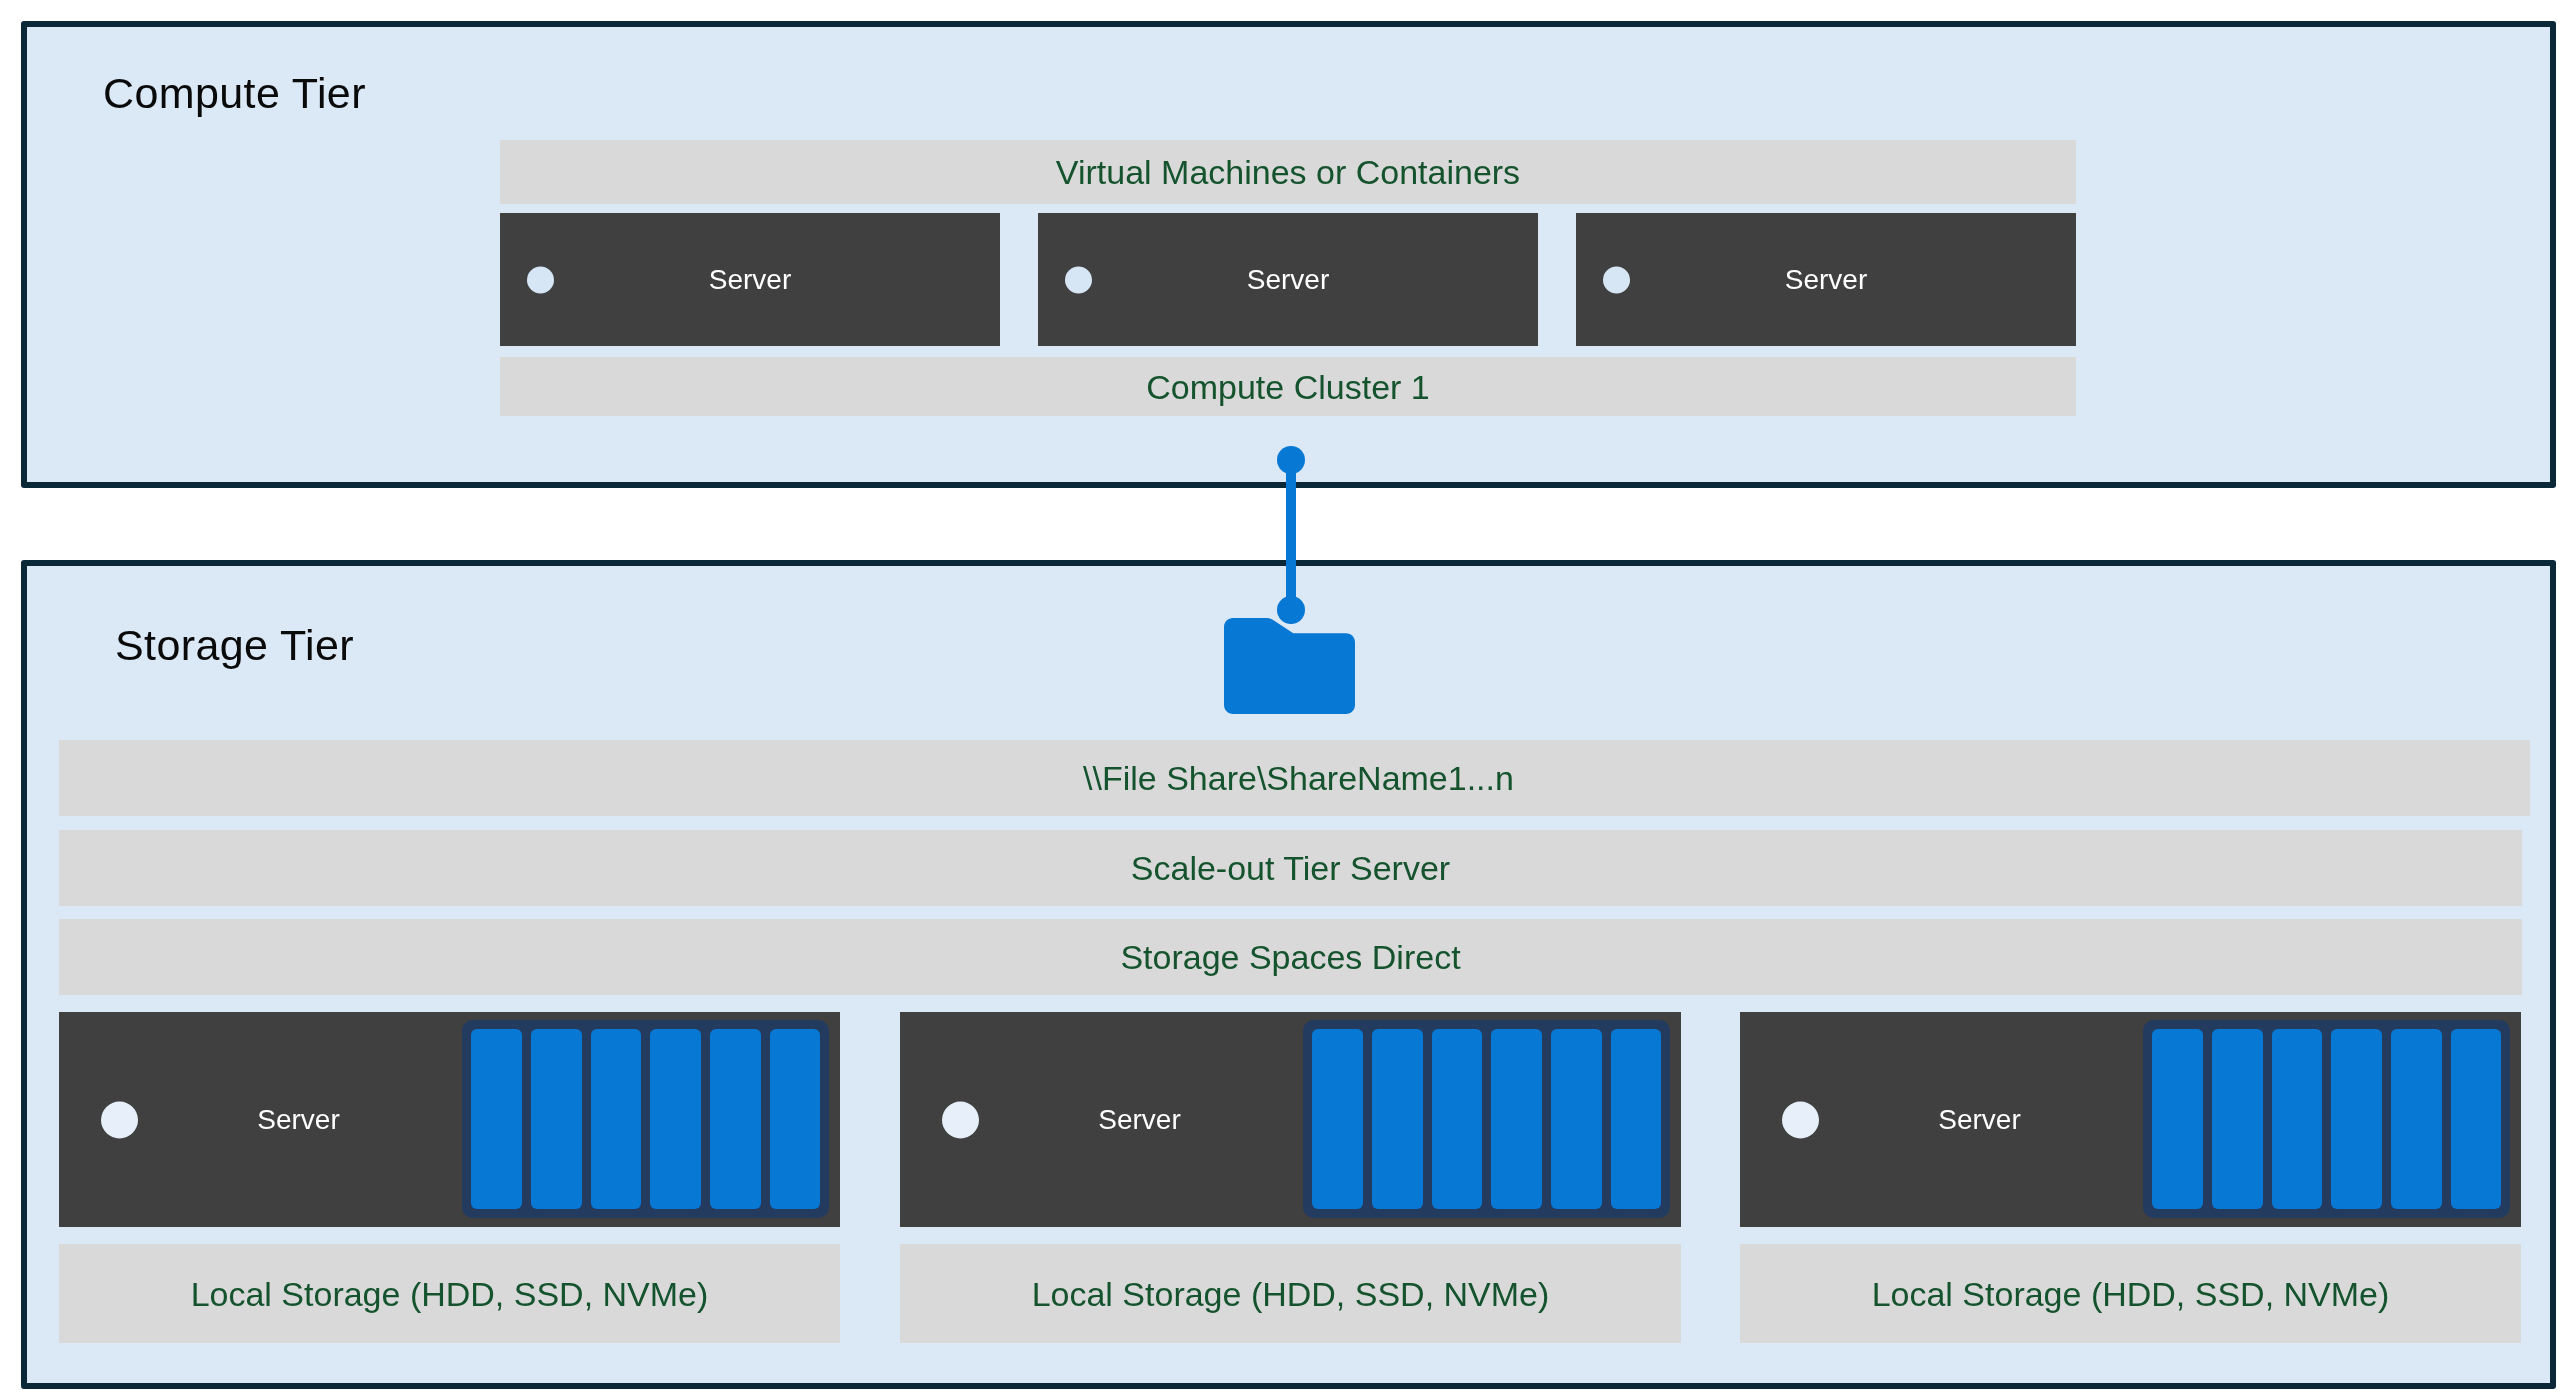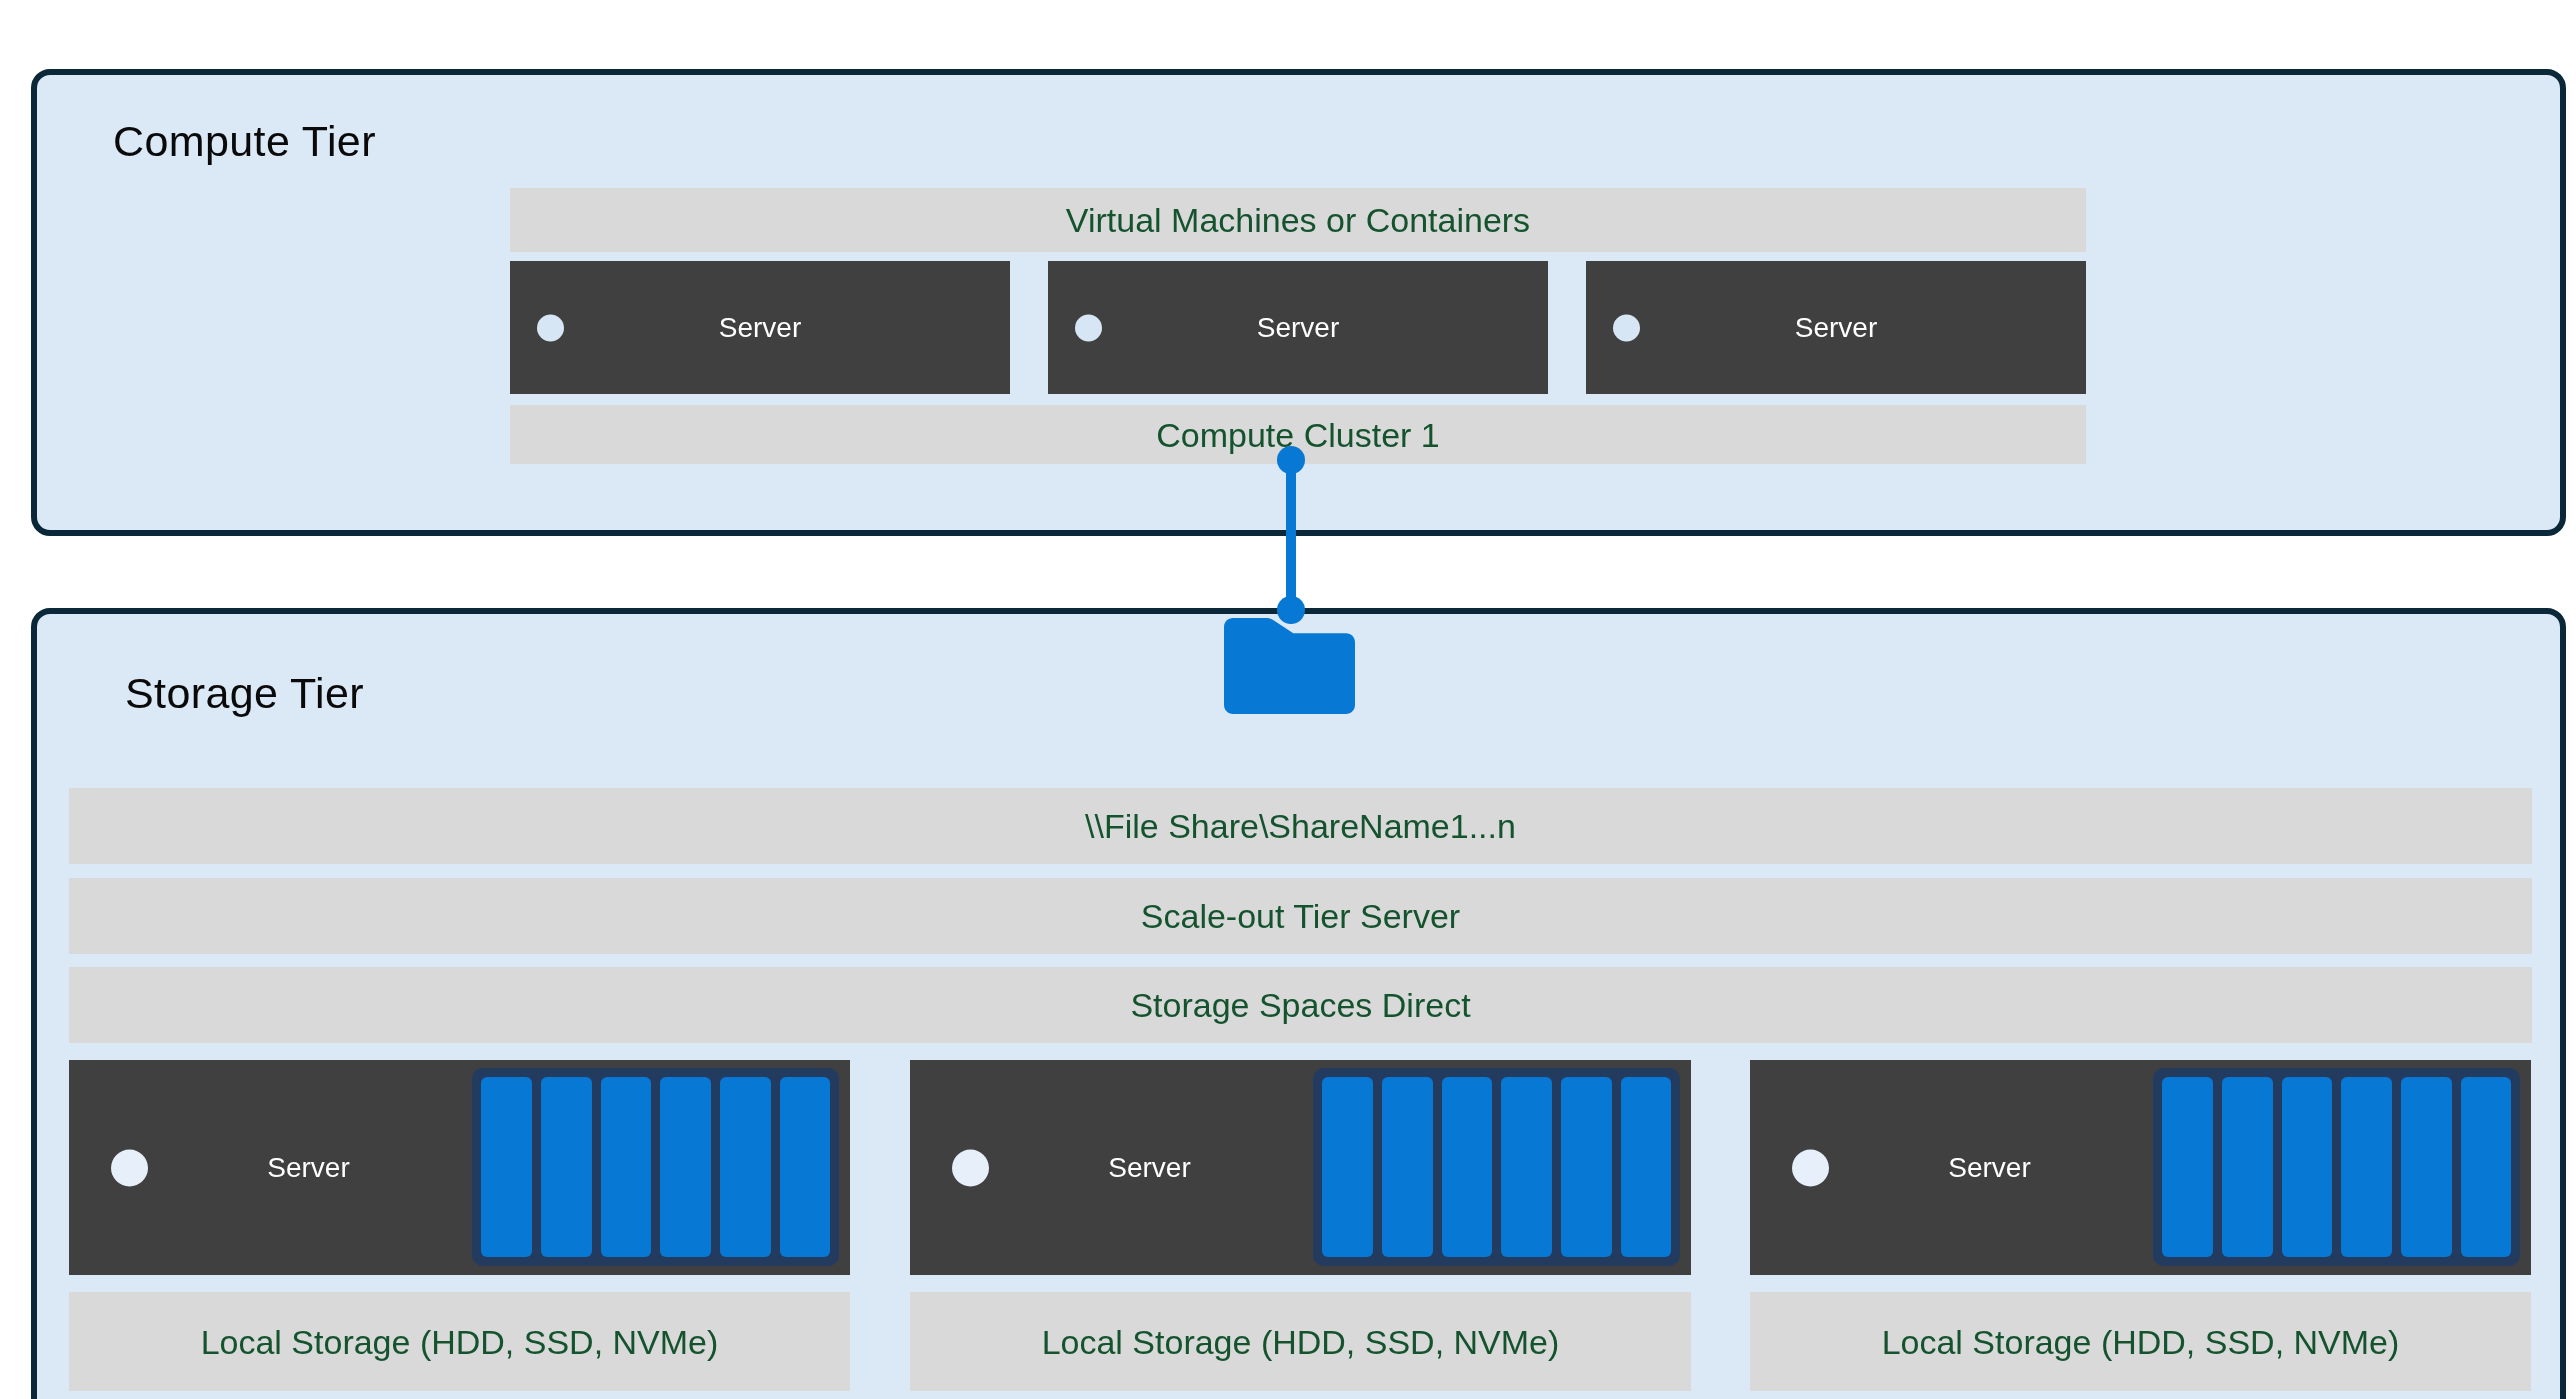--- a/index.html
+++ b/index.html
@@ -1,22 +1,22 @@
 <!DOCTYPE html>
 <html style="--tier_fill: #dbe8f6; --tier_border: #0b2839; --bar_fill: #d9d9d9; --server_fill: #404040; --accent_blue: #0778d4; --disk_frame: #243b60; --led_compute: #d7e6f5; --led_storage: #e7f0fa; --text_dark: #111111; --text_light: #ffffff;font-size:12px"><head>
 <meta charset="utf-8">
 <style>
   html,body{margin:0;padding:0;background:#ffffff;}
   body{width:2576px;height:1399px;font-family:"Liberation Sans",sans-serif;color:var(--text_dark,#111);}
   .canvas{position:relative;width:2576px;height:1399px;overflow:hidden;}
 
-  .tier{position:absolute;left:31px;width:2535px;box-sizing:border-box;
+  .tier{position:absolute;left:21px;width:2535px;box-sizing:border-box;
         background:var(--tier_fill,#dbe8f6);
         border:6px solid var(--tier_border,#0b2839);
-        border-radius:19px;margin-top:48px;}
+        border-radius:3px;}
   #compute-tier{top:21px;height:467px;}
   #storage-tier{top:560px;height:829px;}
 
   .tier-title{position:absolute;font-size:43px;line-height:1.1;color:#0a0a0a;letter-spacing:0.4px;}
   #compute-tier .tier-title{left:76px;top:43px;}
   #storage-tier .tier-title{left:88px;top:56px;}
 
   .bar{position:absolute;background:var(--bar_fill,#d9d9d9);
        display:flex;align-items:center;justify-content:center;
        font-size:34px;line-height:1;color:#14532d;}
@@ -38,21 +38,21 @@
   
   .connector-line{position:absolute;left:1286px;top:460px;width:10px;height:151px;
                   background:var(--accent_blue,#0778d4);z-index:5;}
   .connector-dot{position:absolute;width:28px;height:28px;border-radius:50%;
                  background:var(--accent_blue,#0778d4);z-index:6;}
   .dot-top{left:1277px;top:446px;}
   .dot-bottom{left:1277px;top:596px;}
   .folder{position:absolute;left:1224px;top:618px;width:131px;height:96px;z-index:4;}
 
   
-  .fs-bar{left:32px;top:174px;width:2463px;height:76px;}
+  .fs-bar{left:32px;top:174px;width:2463px;height:76px;padding-left:8px;}
   .sofs-bar{left:32px;top:264px;width:2463px;height:76px;}
   .s2d-bar{left:32px;top:353px;width:2463px;height:76px;}
 
   .storage-server{position:absolute;top:446px;width:781px;height:215px;
                   background:var(--server_fill,#404040);}
   .storage-server.n0{left:32px;} .storage-server.n1{left:873px;} .storage-server.n2{left:1713px;}
   .storage-server .led{left:42px;top:50%;transform:translateY(-50%);
                        width:37px;height:37px;background:var(--led_storage,#e7f0fa);}
   .storage-server .server-label{width:479px;}
 

